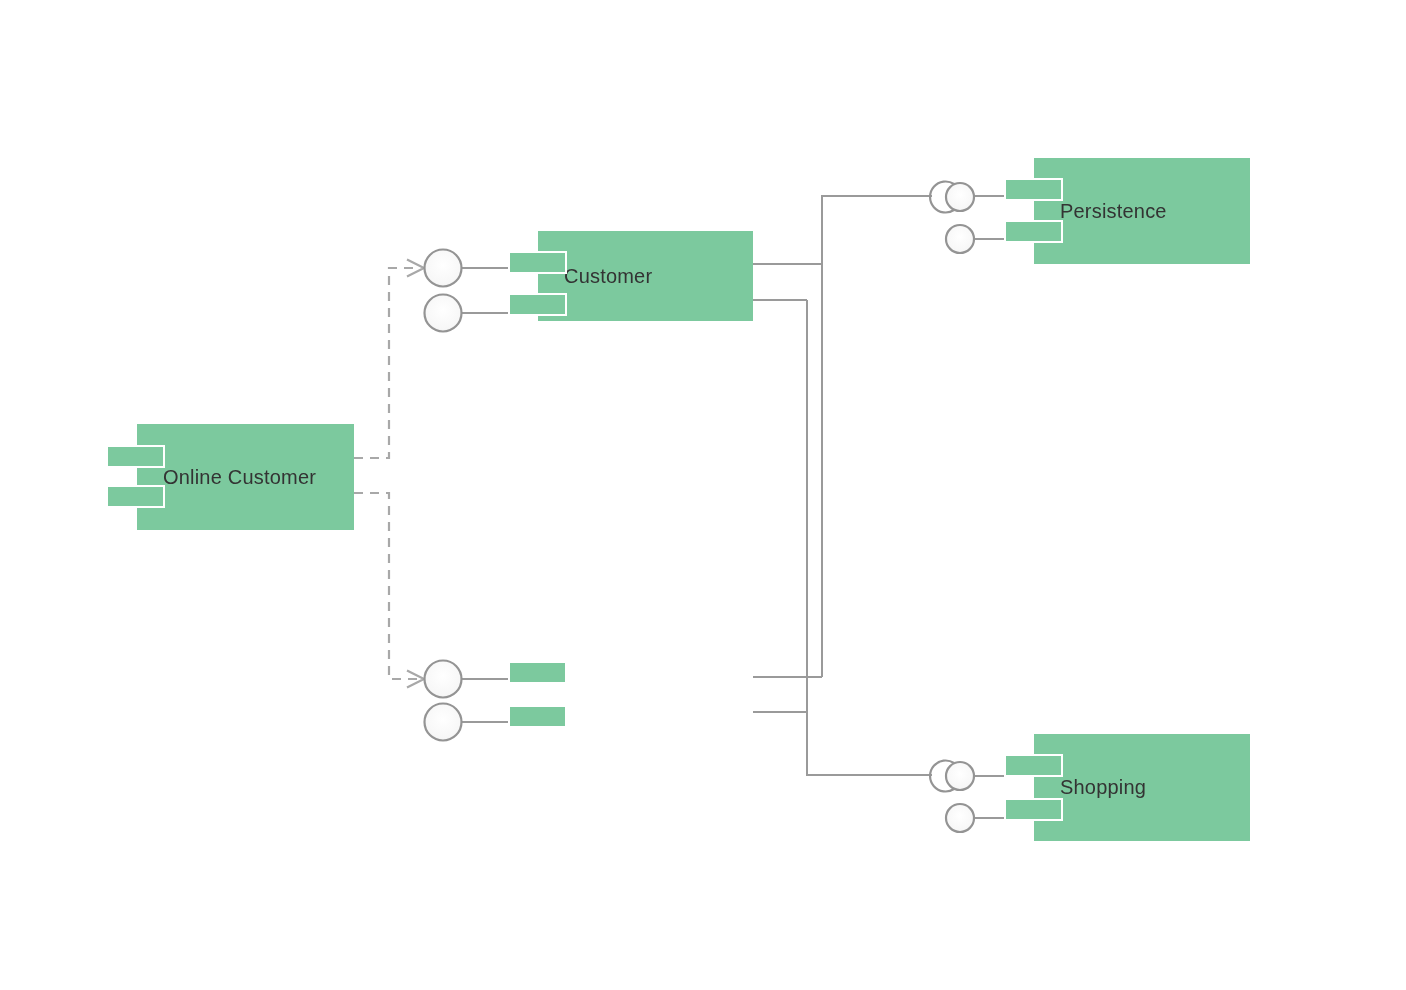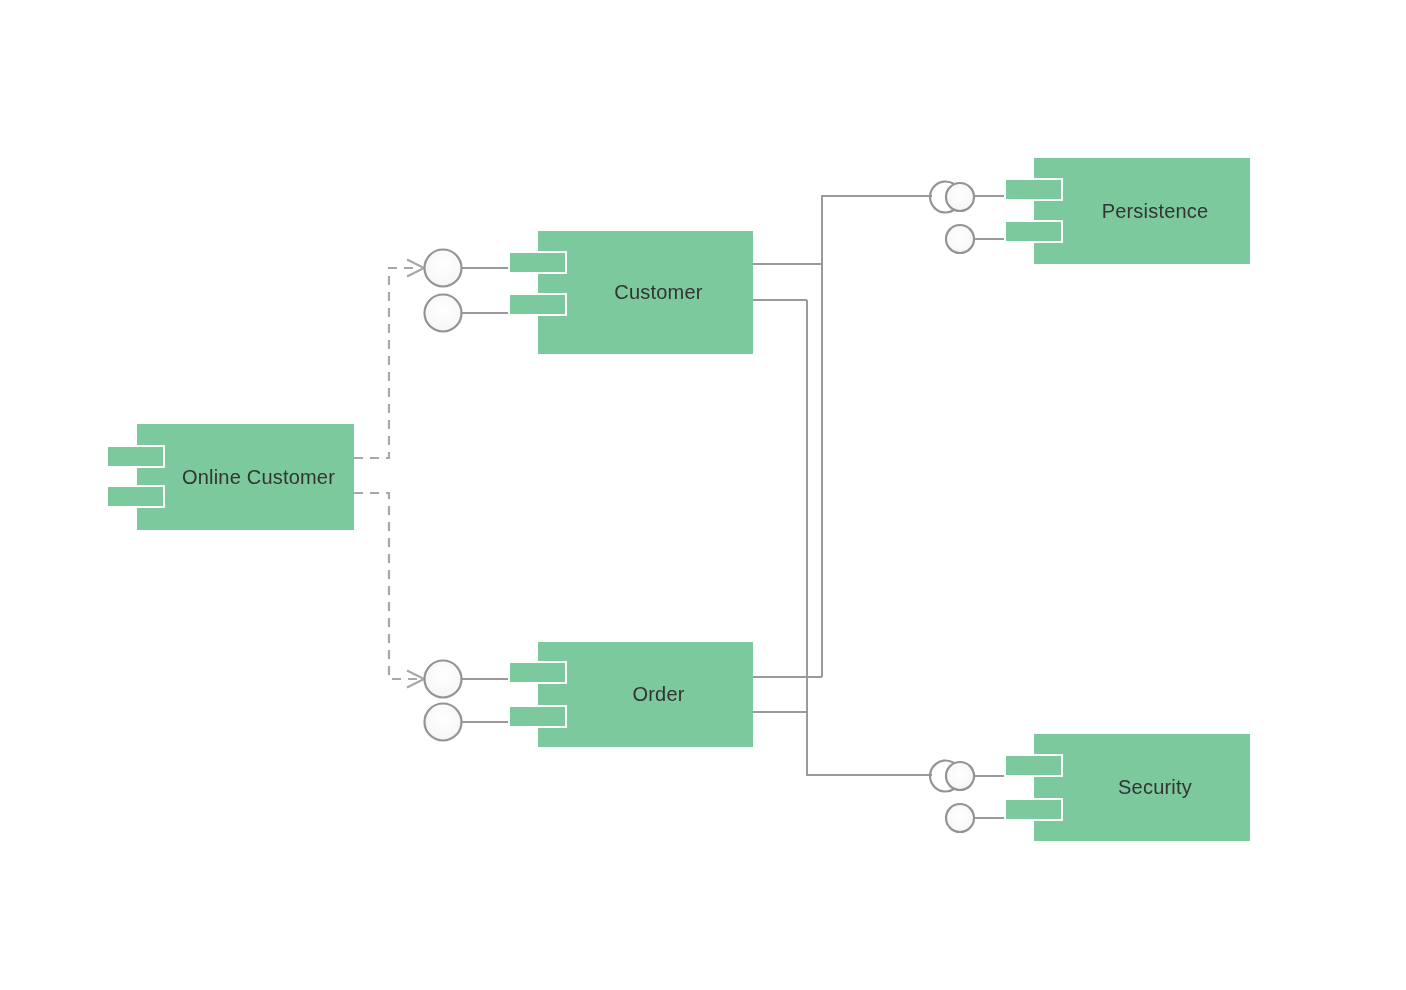--- a/index.html
+++ b/index.html
@@ -17,21 +17,21 @@
   .canvas{
     position:relative;
     width:1406px;height:990px;
     background:var(--background);
     font-family:"Liberation Sans", sans-serif;
     overflow:hidden;
   }
   .component{
     position:absolute;
     background:var(--component-fill);
-    display:flex;align-items:center;justify-content:center;
+    display:flex;align-items:center;justify-content:flex-start;
     box-sizing:border-box;
     padding-left:26px;
     z-index:1;
   }
   .component .label{
     font-size:20px;
     letter-spacing:.2px;
     color:var(--text-color);
     white-space:nowrap;
   }
@@ -52,34 +52,31 @@
 </style>
 </head>
 <body>
 
 <div class="canvas">
 
   <div class="component" style="left:137px;top:424px;width:217px;height:106px">
     <span class="label">Online Customer</span>
   </div>
 
-  <div class="component" style="left:538px;top:231px;width:215px;height:123px">
+  <div class="component" style="left:538px;top:231px;width:215px;height:90px">
     <span class="label">Customer</span>
   </div>
 
-  <div class="component" style="left:538px;top:642px;width:215px;height:105px">
-    <span class="label">Order</span>
-  </div>
 
   <div class="component" style="left:1034px;top:158px;width:216px;height:106px">
     <span class="label">Persistence</span>
   </div>
 
   <div class="component" style="left:1034px;top:734px;width:216px;height:107px">
-    <span class="label">Security</span>
+    <span class="label">Shopping</span>
   </div>
 
   <svg class="wires" width="1406" height="990" viewBox="0 0 1406 990">
     <defs>
       <radialGradient id="ballGrad" cx="50%" cy="42%" r="65%">
         <stop offset="0%" stop-color="#ffffff"></stop>
         <stop offset="78%" stop-color="#f7f7f7"></stop>
         <stop offset="100%" stop-color="#ededed"></stop>
       </radialGradient>
     </defs>

